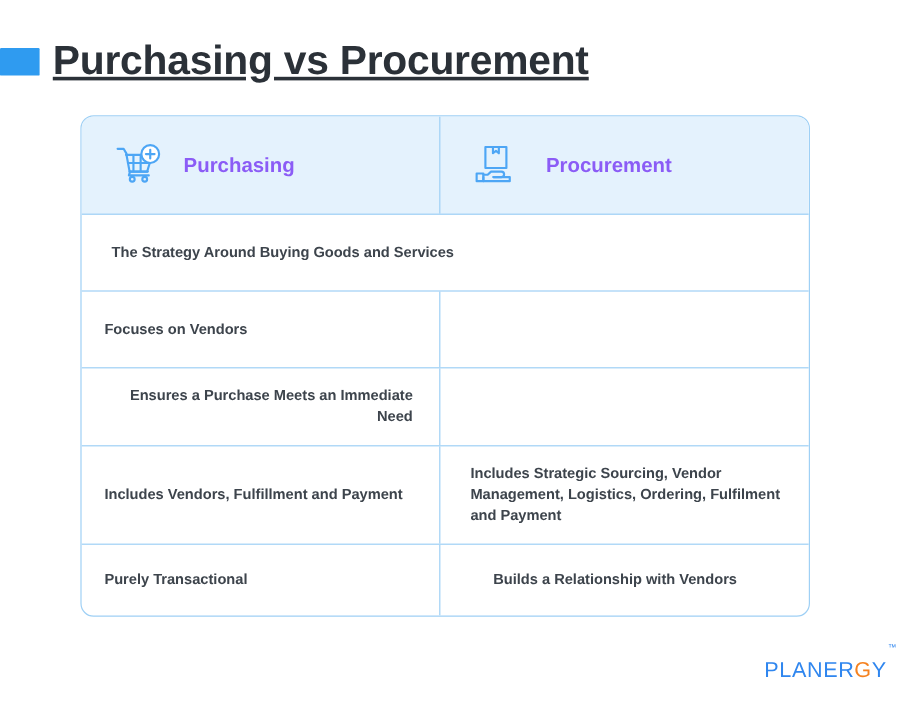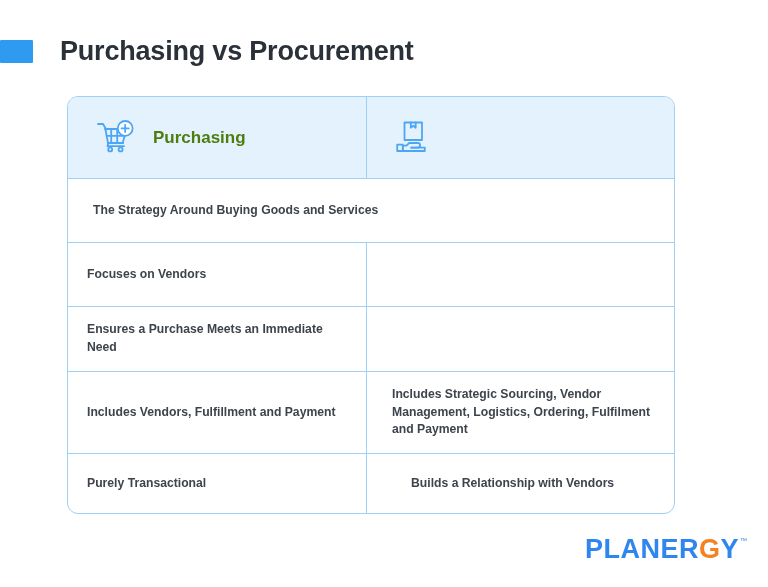--- a/index.html
+++ b/index.html
@@ -25,27 +25,28 @@
     align-items: center;
   }
   .accent-block {
     width: 33px;
     height: 23px;
     background: #2f9bf0;
     border-radius: 1px;
     flex: 0 0 auto;
   }
   .page-title {
-    margin-left: 27px;
-    font-size: 27px;
+    margin-left: 11px;
+    font-size: 34px;
     font-weight: 700;
     letter-spacing: -0.2px;
     color: #2b3138;
     white-space: nowrap;
     line-height: 1;
+    text-decoration: underline;
   }
 
   
   .compare-table {
     position: absolute;
     left: 67px;
     top: 96px;
     width: 608px;
     border: 1px solid #9fd0f5;
     border-radius: 11px;
@@ -78,21 +79,21 @@
     width: 46px;
     height: 44px;
     flex: 0 0 auto;
     display: flex;
     align-items: center;
     justify-content: center;
   }
   .head-label {
     font-size: 17px;
     font-weight: 700;
-    color: #4d7c0f;
+    color: #8b5cf6;
     margin-left: 14px;
     white-space: nowrap;
   }
   .head-cell.right .head-label {
     margin-left: 18px;
   }
 
   .table-row {
     display: flex;
     border-bottom: 1px solid #9fd0f5;
@@ -116,38 +117,39 @@
     border-right: 1px solid #9fd0f5;
     padding: 14px 22px 14px 19px;
     min-height: 63px;
   }
   .body-cell.right {
     flex: 1 1 auto;
     padding: 14px 22px 14px 25px;
     min-height: 63px;
   }
   .row-h63 .body-cell { min-height: 63px; }
-  .row-h64 .body-cell { min-height: 64px; }
+  .row-h64 .body-cell { min-height: 64px; text-align: right; }
   .row-h65 .body-cell { min-height: 65px; }
   .row-h59 .body-cell { min-height: 59px; }
 
   
   .brand-logo {
     position: absolute;
     right: 21px;
     top: 536px;
     display: flex;
     align-items: flex-start;
     line-height: 1;
   }
   .brand-text {
-    font-size: 27px;
-    font-weight: 700;
+    font-size: 18px;
+    font-weight: 400;
     letter-spacing: 0.5px;
     color: #2f86ef;
+    margin-top: 13px;
   }
   .brand-text .accent-letter {
     color: #f58220;
   }
   .brand-tm {
     font-size: 7px;
     color: #2f86ef;
     margin-left: 1px;
     margin-top: 1px;
   }
@@ -188,20 +190,21 @@
     <div class="head-cell right">
       <span class="head-icon">
         <svg width="40" height="38" viewBox="0 0 40 38" fill="none" stroke="#4da6f5" stroke-width="1.8" stroke-linecap="round" stroke-linejoin="round">
           <rect x="10.5" y="3.5" width="17.5" height="17.5"></rect>
           <path d="M16.8 3.5 v5.2 l2.5 -1.9 l2.4 1.9 v-5.2"></path>
           <path d="M3.2 25.6 h5.6 v6.4 h-5.6 z"></path>
           <path d="M8.8 26.6 h3.6 l2.8 -2.6 h8.6 a2.3 2.3 0 0 1 0 4.6 h-6.6"></path>
           <path d="M17.2 28.6 h13.6 v3.4 h-22 v-3.4"></path>
         </svg>
       </span>
+      <span class="head-label">Procurement</span>
     </div>
 
   </div>
 
   <div class="table-row row-h63">
     <div class="body-cell right">The Strategy Around Buying Goods and Services</div>
   </div>
 
   <div class="table-row row-h63">
     <div class="body-cell left">Focuses on Vendors</div>

